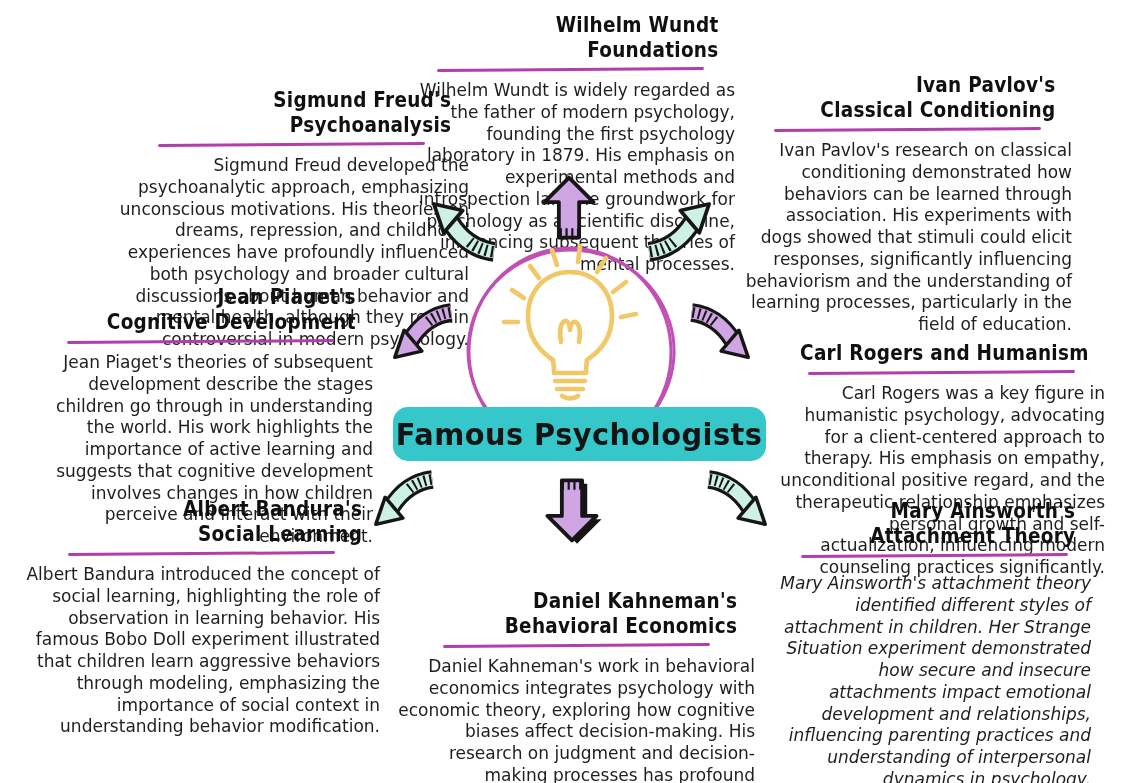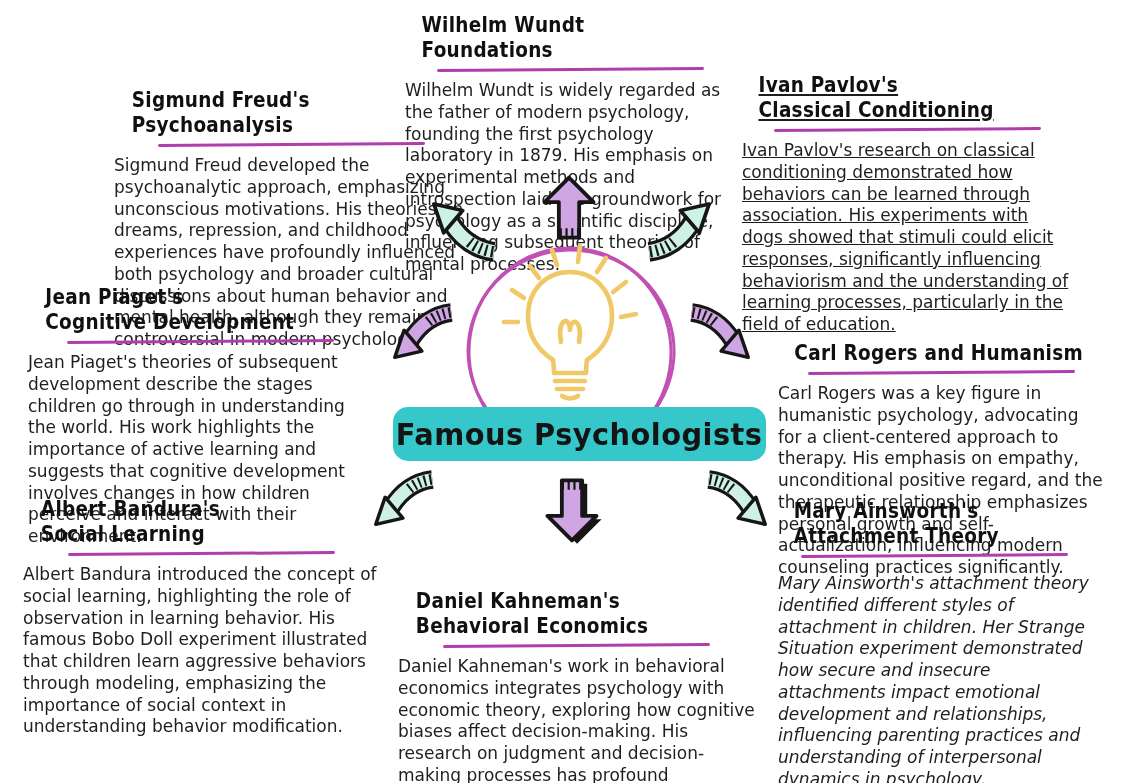--- a/index.html
+++ b/index.html
@@ -1,33 +1,33 @@
 <!DOCTYPE html>
 <html style="--banner-teal: #35c7c9; --underline-magenta: #b23dac; --circle-magenta: #c14fb4; --bulb-yellow: #f1c868; --arrow-mint: #cdf2e4; --arrow-purple: #d0a5e3; --outline-black: #161616;"><head>
 <meta charset="utf-8">
 <style>
   html,body{margin:0;padding:0;background:#ffffff;}
   .canvas{
     position:relative;width:1131px;height:783px;background:#ffffff;overflow:hidden;
     font-family:"DejaVu Sans","Liberation Sans",sans-serif;color:#1c1c1c;
   }
   
-  .node{position:absolute;text-align:left;}
+  .node{position:absolute;text-align:right;}
   .node-title{
     margin:0;font-size:20.5px;font-weight:bold;line-height:1.22;color:#101010;
     white-space:pre-line;letter-spacing:.3px;transform:scaleX(.9);transform-origin:center top;
   }
   .underline{
     height:3px;width:267px;border-radius:2px;margin:5px auto 0;
     background:var(--underline-magenta,#b23dac);transform:rotate(-.4deg);
   }
   .node-body{margin:9px 0 0;font-size:17px;line-height:1.28;color:#1e1e1e;}
   .n-wundt{left:405px;top:13px;width:330px;}
   .n-freud{left:66px;top:88px;width:355px;margin-left:48px;}
-  .n-pavlov{left:742px;top:73px;width:330px;text-decoration:underline;}
+  .n-pavlov{left:742px;top:73px;width:330px;}
   .n-piaget{left:28px;top:285px;width:345px;}
   .n-rogers{left:778px;top:305px;width:327px;margin-top:36px;}
   .n-bandura{left:23px;top:497px;width:357px;}
   .n-ainsworth{left:762px;top:499px;width:313px;margin-left:16px;}
   .n-ainsworth .node-body{margin-top:16px;font-style:italic;}
   .n-kahneman{left:398px;top:589px;width:357px;}
 
   
   .banner{
     position:absolute;left:393px;top:407px;width:373px;height:54px;z-index:6;

